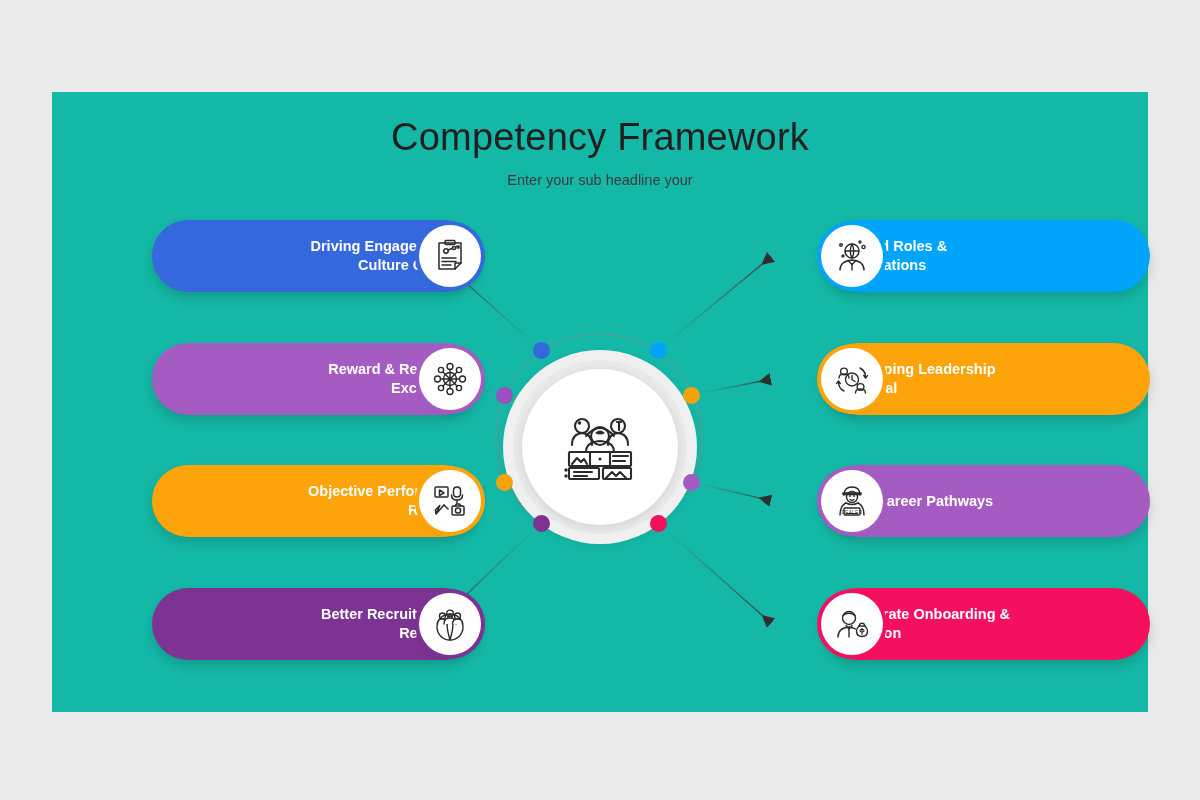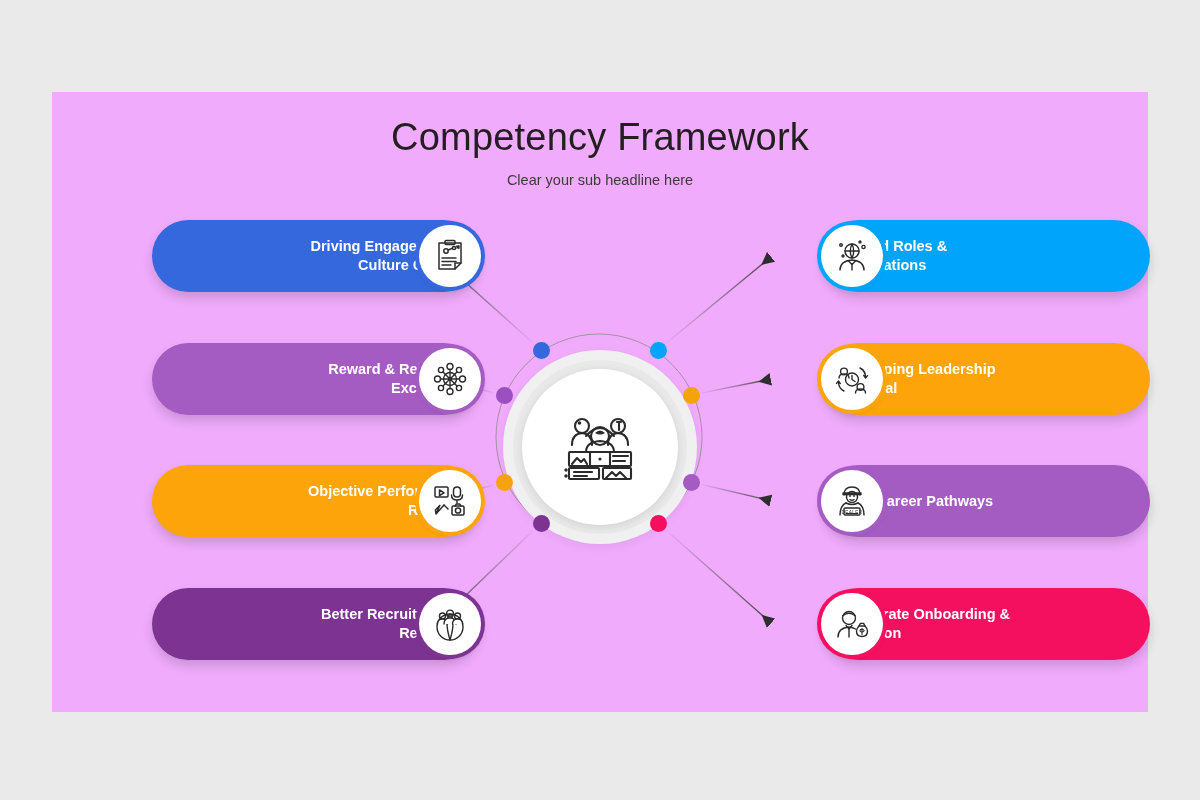--- a/index.html
+++ b/index.html
@@ -12,21 +12,21 @@
     background: #eaeaea;
     font-family: "Liberation Sans", sans-serif;
     overflow: hidden;
   }
   #slide-card {
     position: absolute;
     left: 52px;
     top: 92px;
     width: 1096px;
     height: 620px;
-    background: #f0abfc;
+    background: #14b8a6;
   }
   #page-title {
     position: absolute;
     left: 0;
     top: 24px;
     width: 100%;
     text-align: center;
     font-size: 38px;
     font-weight: 400;
     color: #231f20;
@@ -149,21 +149,21 @@
   .pill.left .icon-badge { right: -1px; }
   .pill.right .icon-badge { left: -1px; }
   .icon-badge svg { display: block; }
 </style>
 </head>
 <body>
 
 <div id="slide-card">
 
   <div id="page-title">Competency Framework</div>
-  <div id="page-subtitle">Clear your sub headline here</div>
+  <div id="page-subtitle">Enter your sub headline your</div>
 
   <svg id="connectors" viewBox="0 0 1096 620">
     <defs>
       <linearGradient id="fadeL" x1="1" y1="0" x2="0" y2="0">
         <stop offset="0" stop-color="#5a5a5a" stop-opacity="0.05"></stop>
         <stop offset="1" stop-color="#3a3a3a" stop-opacity="0.95"></stop>
       </linearGradient>
       <linearGradient id="fadeR" x1="0" y1="0" x2="1" y2="0">
         <stop offset="0" stop-color="#5a5a5a" stop-opacity="0.05"></stop>
         <stop offset="1" stop-color="#3a3a3a" stop-opacity="0.95"></stop>

